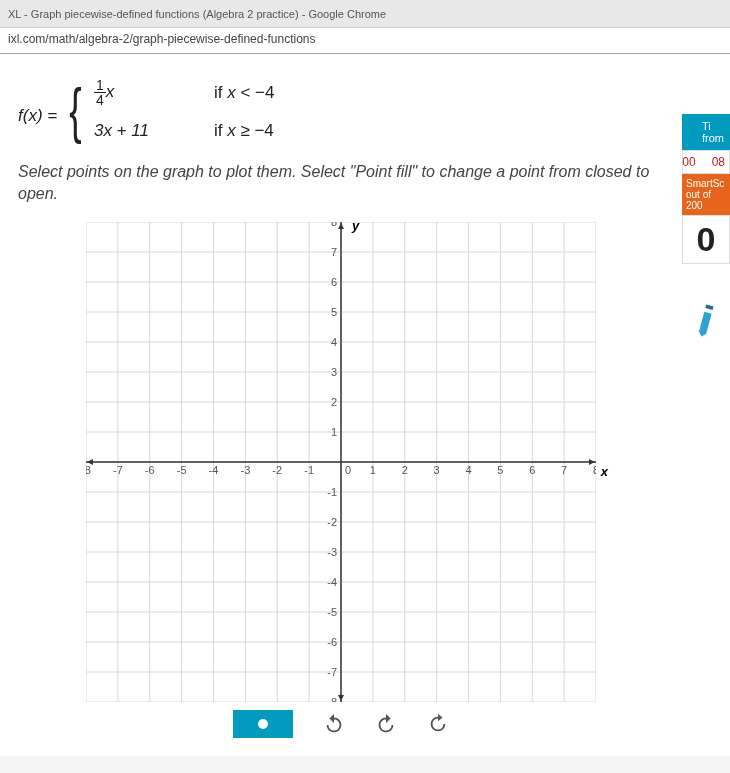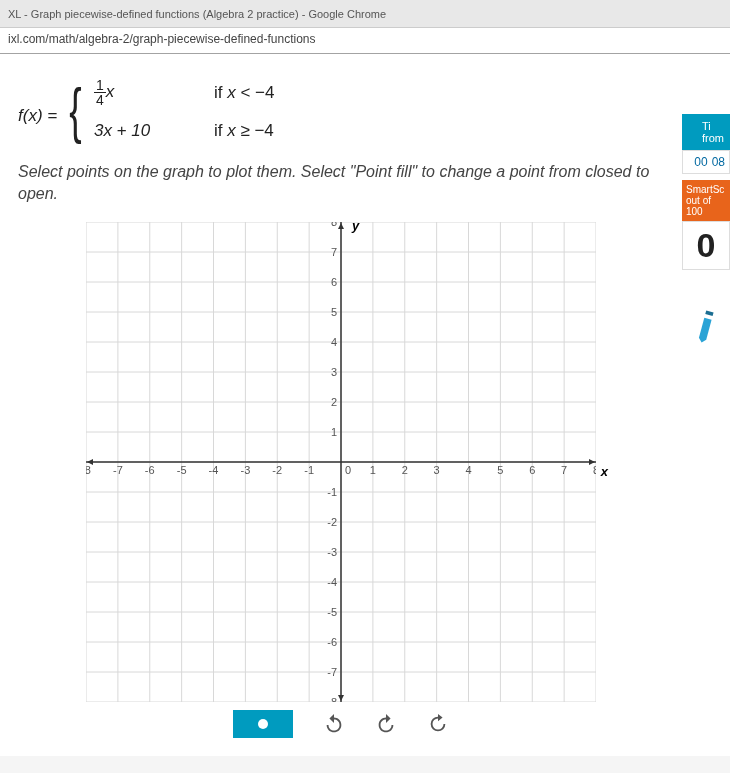--- a/index.html
+++ b/index.html
@@ -23,22 +23,22 @@
     .graph-wrap { display: flex; justify-content: center; }
     .graph { position: relative; }
     .axis-label-y { position: absolute; top: -4px; left: 266px; font-size: 13px; font-style: italic; font-weight: bold; }
     .axis-label-x { position: absolute; top: 242px; right: -12px; font-size: 13px; font-style: italic; font-weight: bold; }
     svg { display: block; }
     .grid-line { stroke: #d8d8d8; stroke-width: 1; }
     .axis { stroke: #333; stroke-width: 1.5; }
     .tick-label { font-size: 11px; fill: #555; }
     .right-col { width: 48px; padding-top: 60px; display: flex; flex-direction: column; align-items: stretch; font-size: 10px; }
     .timer-hdr { background: #009bbf; color: #fff; padding: 6px 20px; text-align: right; font-size: 11px; line-height: 1.1; }
-    .timer-vals { background: #fff; border: 1px solid #ddd; padding: 4px; display: flex; gap: 4px; justify-content: flex-end; font-size: 12px; color: #0369a1; }
-    .score-hdr { background: #e8641b; color: #fff; padding: 4px; text-align: left; font-size: 10px; margin-top: 6px; line-height: 1.1; }
+    .timer-vals { background: #fff; border: 1px solid #ddd; padding: 4px; display: flex; gap: 16px; justify-content: flex-end; font-size: 12px; color: #b91c1c; }
+    .score-hdr { background: #e8641b; color: #fff; padding: 4px; text-align: left; font-size: 10px; line-height: 1.1; }
     .score-val { background: #fff; border: 1px solid #ddd; font-size: 34px; font-weight: bold; text-align: center; padding: 4px 0; color: #222; }
     .pencil { margin-top: 40px; align-self: center; transform: rotate(-30deg); }
     .toolbar { display: flex; justify-content: center; gap: 30px; align-items: center; padding: 8px 0; }
     .tb-btn { width: 60px; height: 28px; background: #009bbf; display: flex; align-items: center; justify-content: center; cursor: pointer; }
     .tb-icon { width: 22px; height: 22px; cursor: pointer; }
   </style>
 </head>
 <body>
 
 <div class="tab-bar">
@@ -60,21 +60,21 @@
             <span class="frac">
               <span class="num">1</span>
               <span class="den">4</span>
             </span><span>x</span>
           </span>
           <span class="cond">
             <span>if </span><span class="v">x</span><span> &lt; </span><span>−4</span>
           </span>
         </span>
         <span class="piece-row">
-          <span class="expr">3x + 10</span>
+          <span class="expr">3x + 11</span>
           <span class="cond">
             <span>if </span><span class="v">x</span><span> ≥ </span><span>−4</span>
           </span>
         </span>
       </span>
     </div>
 
     <div class="instr">Select points on the graph to plot them. Select "Point fill" to change a point from closed to open.</div>
 
     <div class="graph-wrap">
@@ -182,21 +182,21 @@
     <div class="timer-hdr">
       <div>Ti</div>
       <div>from</div>
     </div>
     <div class="timer-vals">
       <span>00</span>
       <span>08</span>
     </div>
     <div class="score-hdr">
       <div>SmartSc</div>
-      <div>out of 100</div>
+      <div>out of 200</div>
     </div>
     <div class="score-val">0</div>
     <svg class="pencil" width="32" height="32" viewBox="0 0 24 24">
         <path d="M3 17l11-11 4 4L7 21H3v-4z" fill="#2aa3d6"></path>
         <path d="M16 4l4 4 2-2-4-4-2 2z" fill="#1c6e92"></path>
       </svg>
   </div>
 </div>
 
 </body></html>

